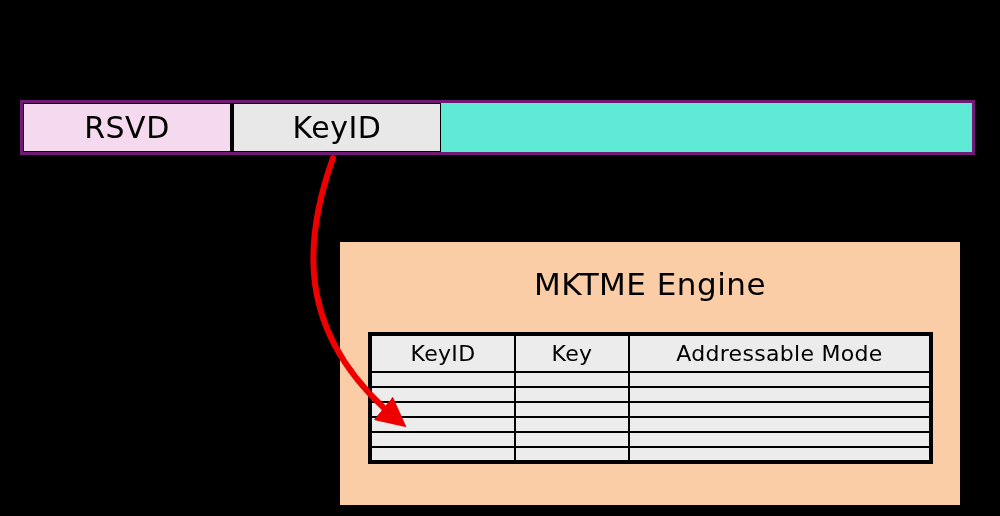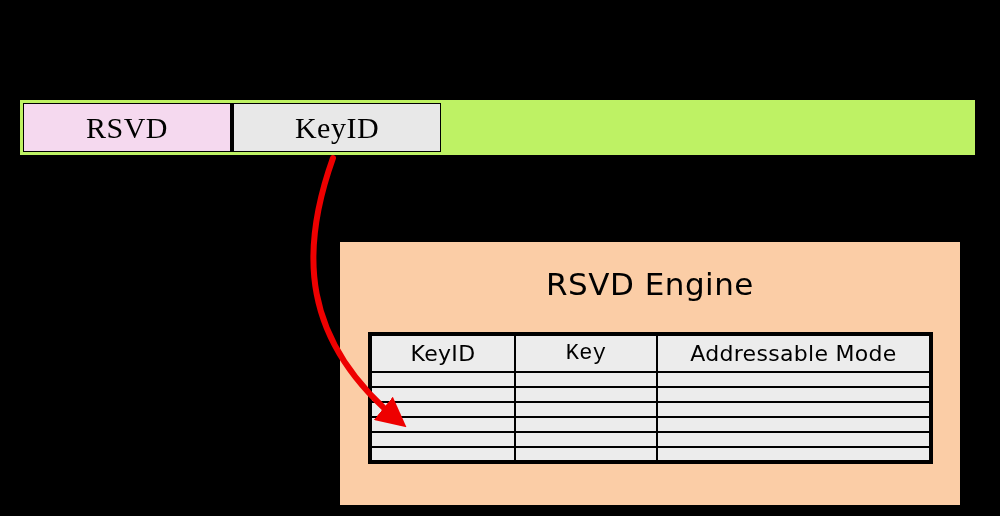--- a/index.html
+++ b/index.html
@@ -18,23 +18,22 @@
   }
 
   
   .addr-bar {
     position: absolute;
     left: 20px;
     top: 100px;
     width: 955px;
     height: 55px;
     display: flex;
-    border: 3px solid #bef264;
-    background: #bef264;
-    font-family: Liberation Serif, serif;
+    border: 3px solid #701a75;
+    background: #5eead4;
   }
   .addr-seg {
     height: 100%;
     display: flex;
     align-items: center;
     justify-content: center;
     border: 1px solid #000000;
     font-size: 30px;
     color: #000000;
     letter-spacing: 0.5px;
@@ -85,21 +84,21 @@
   }
   .key-table th {
     font-size: 22px;
     font-weight: normal;
     height: 38px;
     text-align: center;
     letter-spacing: 0.3px;
   }
   .key-table td { height: 15px; }
   .col-keyid { width: 145px; }
-  .col-key   { width: 142px; font-family: Liberation Mono, monospace; }
+  .col-key   { width: 114px; }
   .col-mode  { width: auto; }
 
   
   .arrow-svg {
     position: absolute;
     left: 0;
     top: 0;
     width: 1000px;
     height: 516px;
     pointer-events: none;
@@ -109,21 +108,21 @@
 <body>
 
 <div id="stage">
 
   <div class="addr-bar">
     <div class="addr-seg seg-rsvd">RSVD</div>
     <div class="addr-seg seg-keyid">KeyID</div>
   </div>
 
   <div class="mktme-panel">
-    <div class="mktme-title">RSVD Engine</div>
+    <div class="mktme-title">MKTME Engine</div>
 
     <table class="key-table">
       <thead>
         <tr>
           <th class="col-keyid">KeyID</th>
           <th class="col-key">Key</th>
           <th class="col-mode">Addressable Mode</th>
         </tr>
       </thead>
       <tbody>

